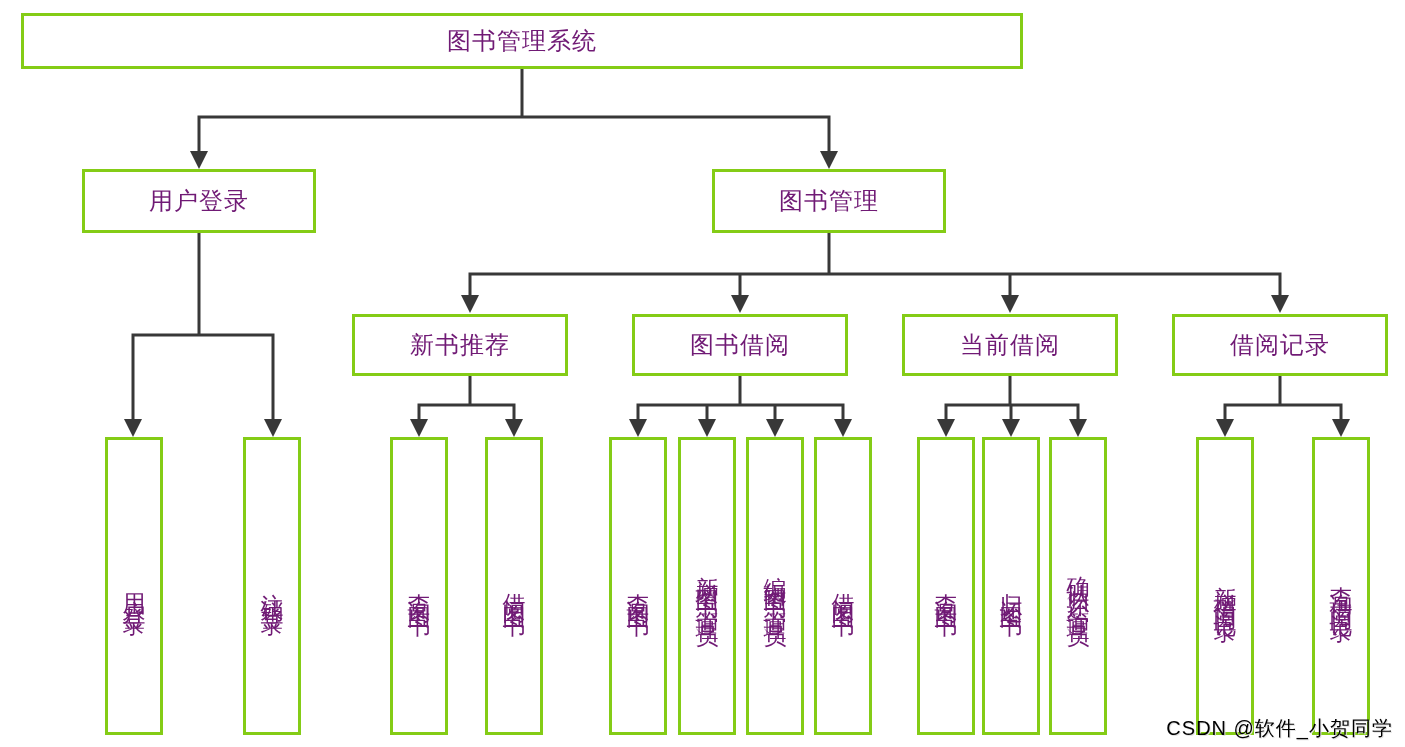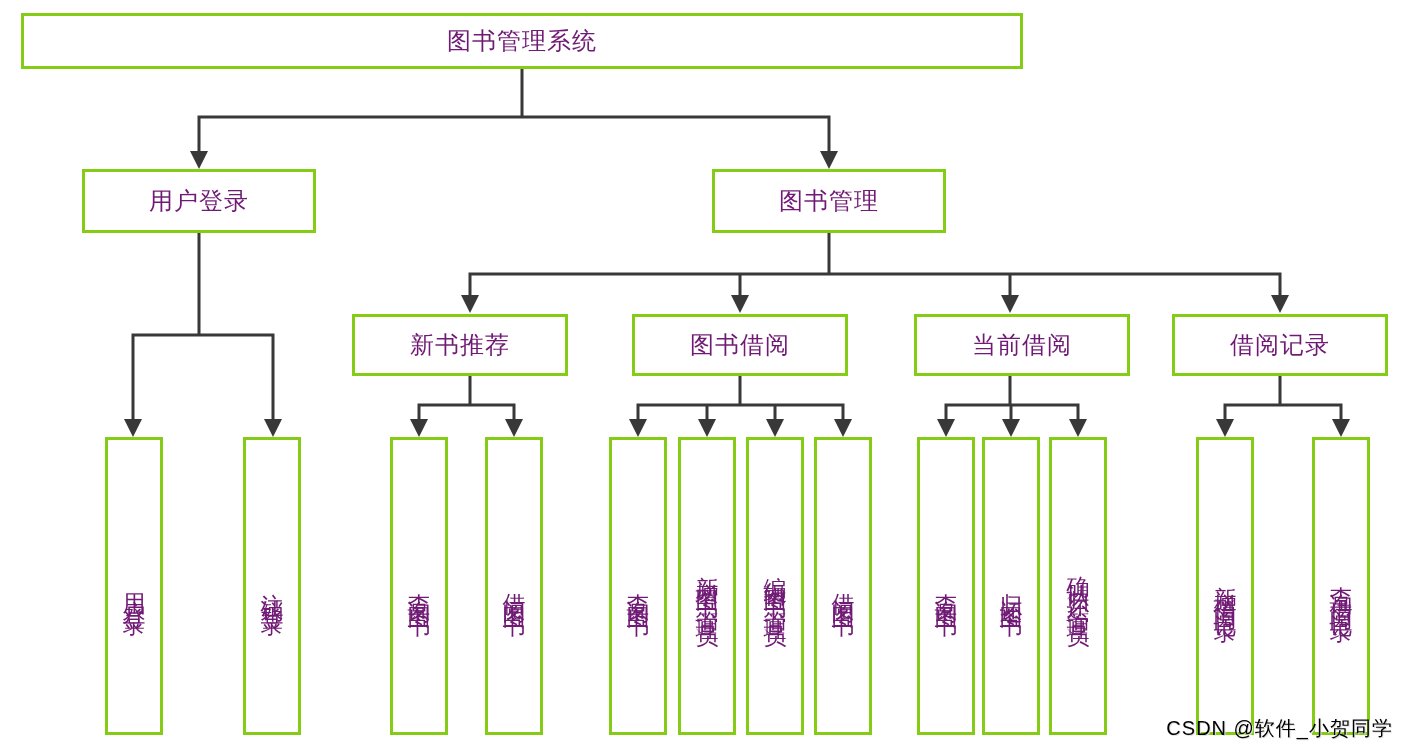--- a/index.html
+++ b/index.html
@@ -30,21 +30,21 @@
     letter-spacing: 7px;
     line-height: 1;
     padding-top: 6px;
   }
   .root-box   { left: 21px;  top: 13px;  width: 1002px; height: 56px; }
   .l2-login   { left: 82px;  top: 169px; width: 234px;  height: 64px; }
   .l2-manage  { left: 712px; top: 169px; width: 234px;  height: 64px; }
   .l3 { top: 314px; width: 216px; height: 62px; }
   .l3-a { left: 352px; }
   .l3-b { left: 632px; font-family: Liberation Serif, serif; }
-  .l3-c { left: 902px; margin-left: 12px; }
+  .l3-c { left: 902px; }
   .l3-d { left: 1172px; text-align: center; }
   .l4 { top: 437px; width: 58px; height: 298px; }
   .connectors { position: absolute; left: 0; top: 0; width: 1405px; height: 747px; pointer-events: none; }
   .watermark {
     position: absolute;
     right: 12px;
     bottom: 5px;
     font-size: 20px;
     color: #000000;
     letter-spacing: 1px;

